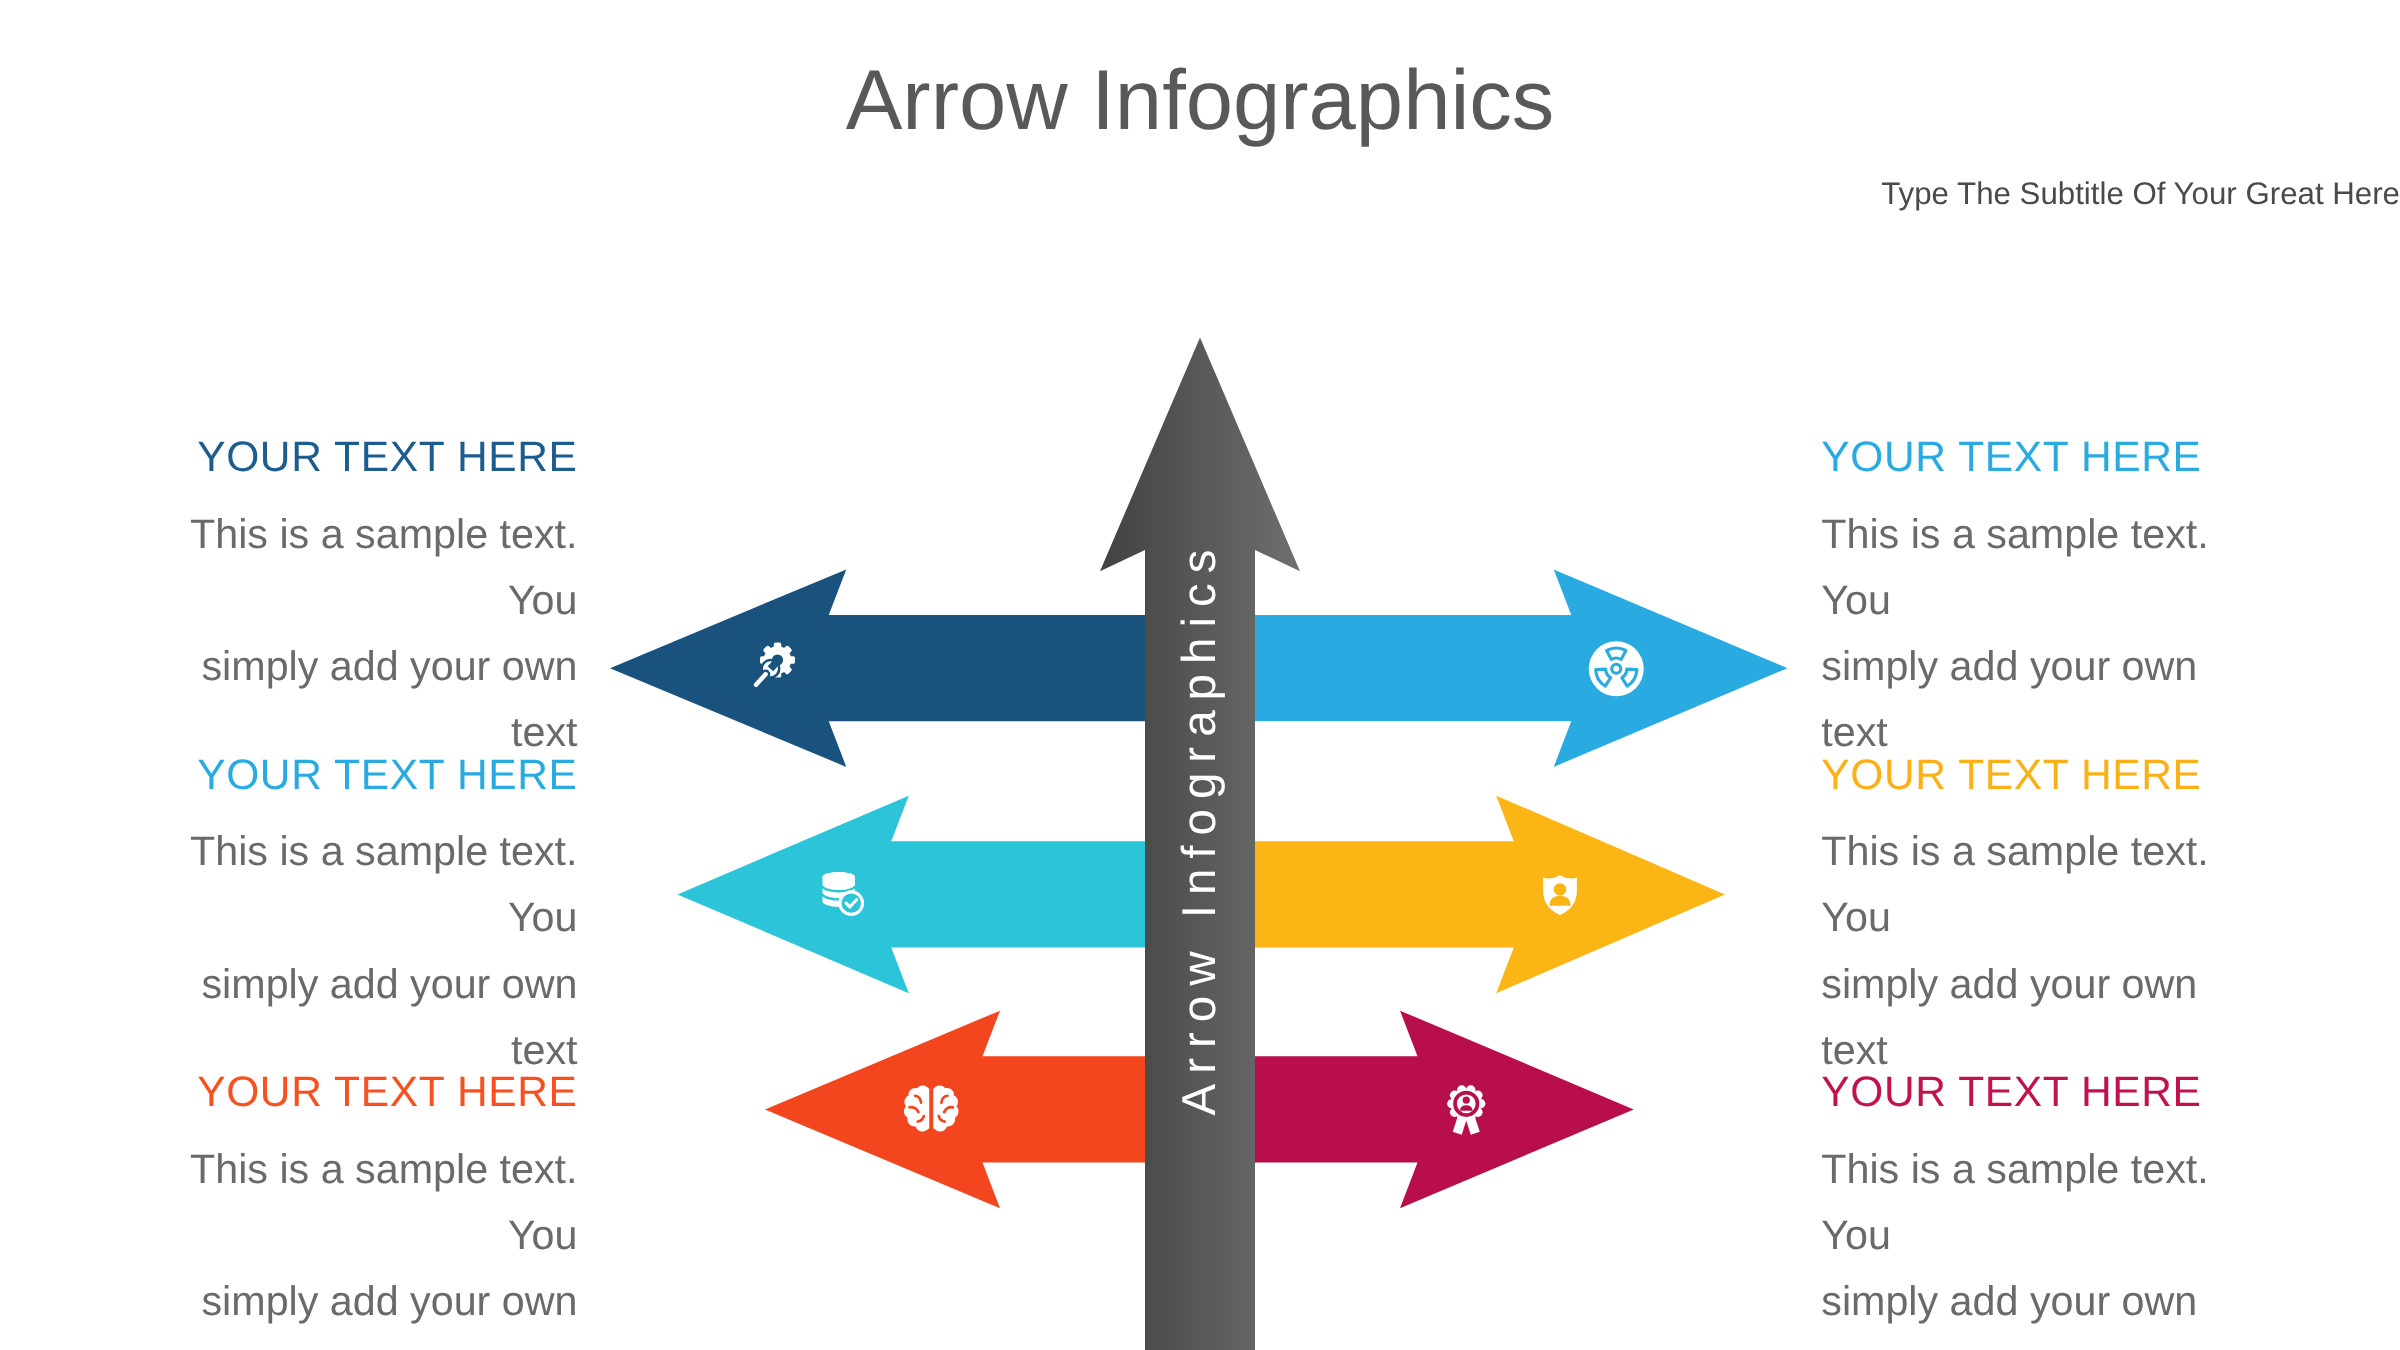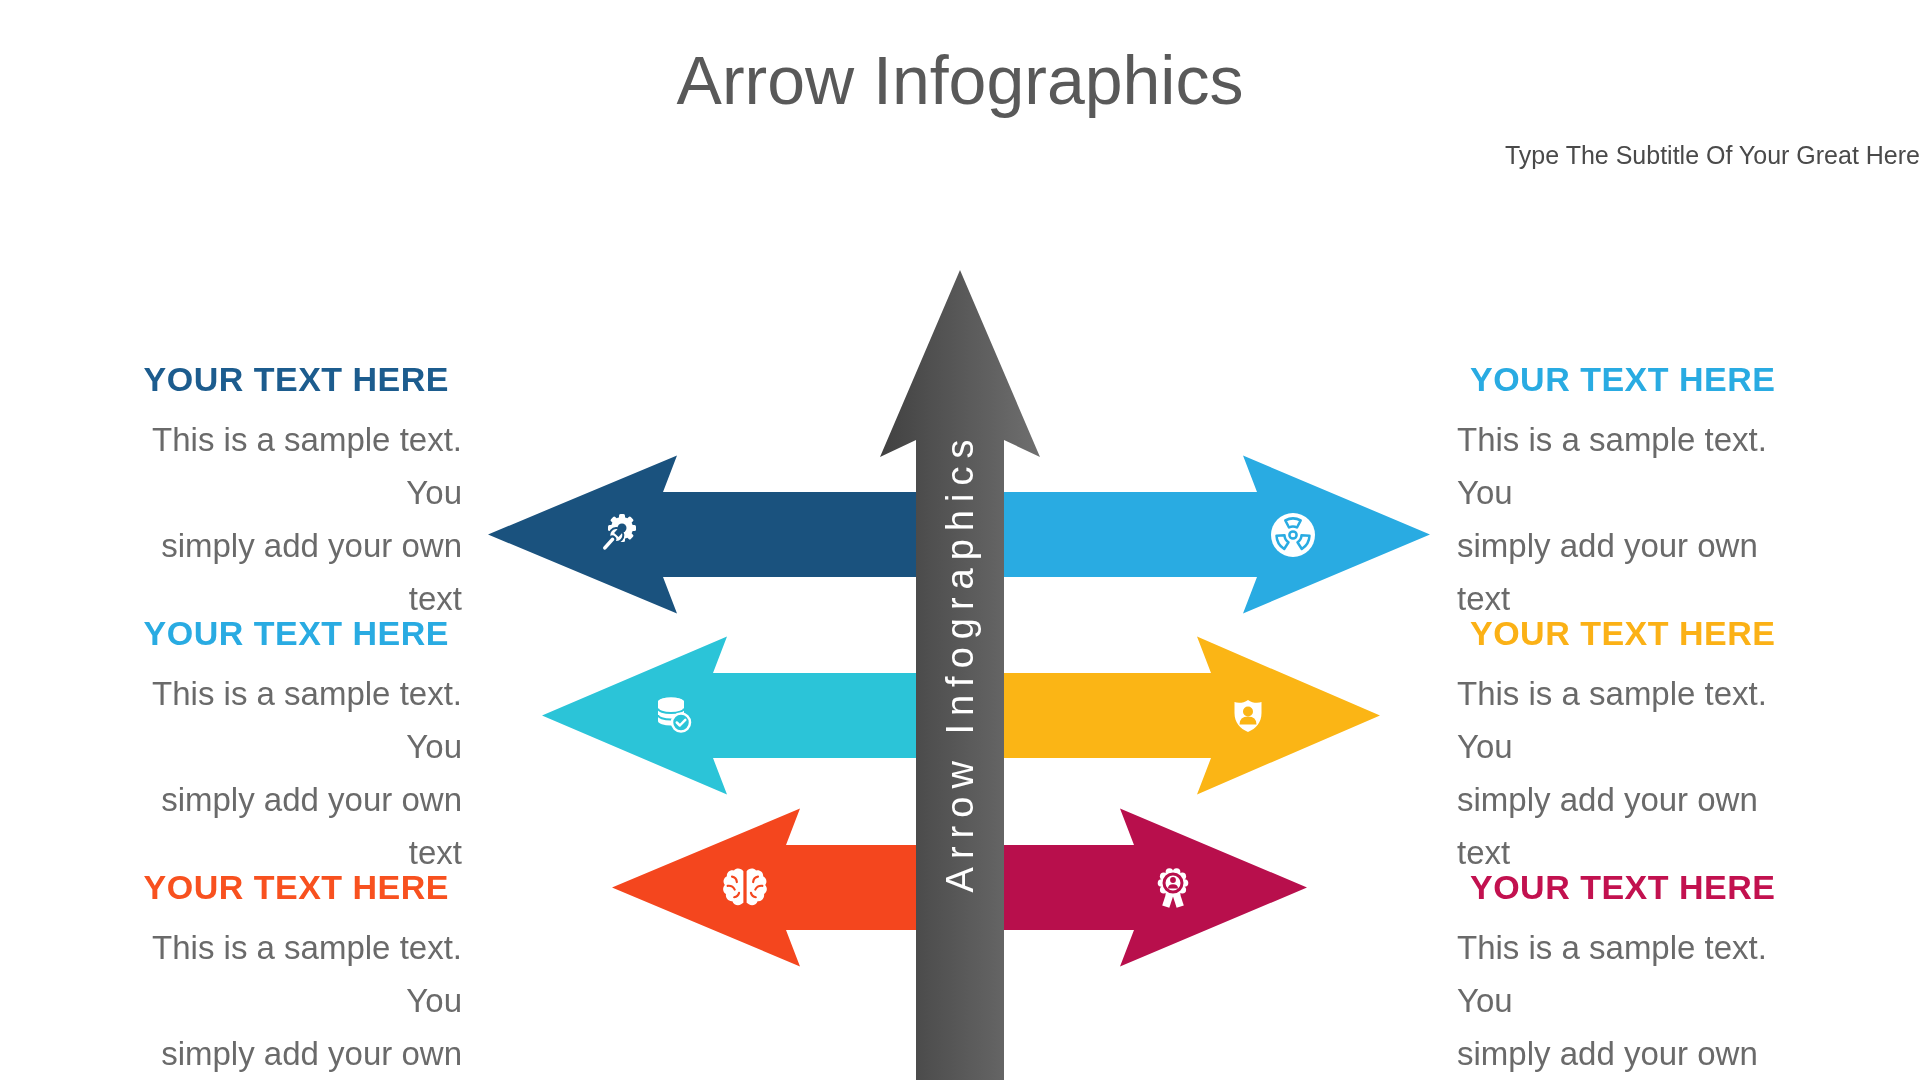--- a/index.html
+++ b/index.html
@@ -18,21 +18,21 @@
   .layer{position:absolute;left:0;top:0;pointer-events:none;}
   .center-label{
     position:absolute;left:710px;top:638px;width:500px;height:48px;
     line-height:48px;text-align:center;font-size:38px;letter-spacing:8px;
     transform:rotate(-90deg);transform-origin:50% 50%;white-space:nowrap;
   }
   .text-block{position:absolute;width:345px;}
   .text-block.left{text-align:right;}
   .text-block.right{text-align:left;}
   .text-block h3{
-    margin:13px;font-size:34px;line-height:40px;font-weight:bold;letter-spacing:0.5px;
+    margin:0;font-size:34px;line-height:40px;font-weight:normal;letter-spacing:0.5px;
   }
   .text-block .body{margin-top:14px;font-size:33px;line-height:53px;}
   .icon-svg{position:absolute;}
 </style>
 </head>
 <body>
 
 <div class="stage">
 
   <h1 class="title" style="color: rgb(89, 89, 89);">Arrow Infographics</h1>

